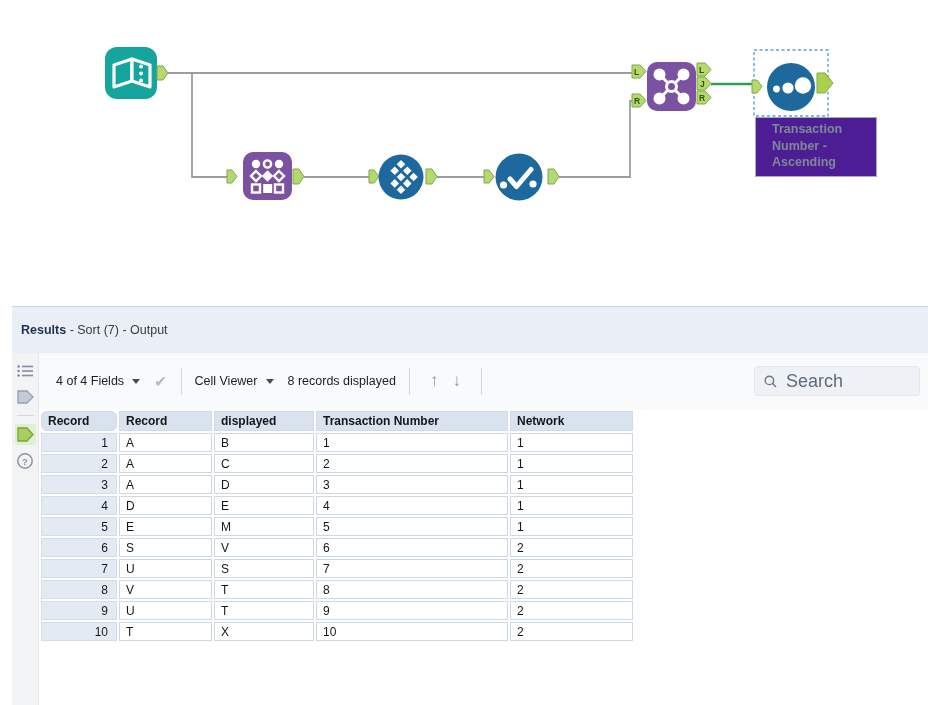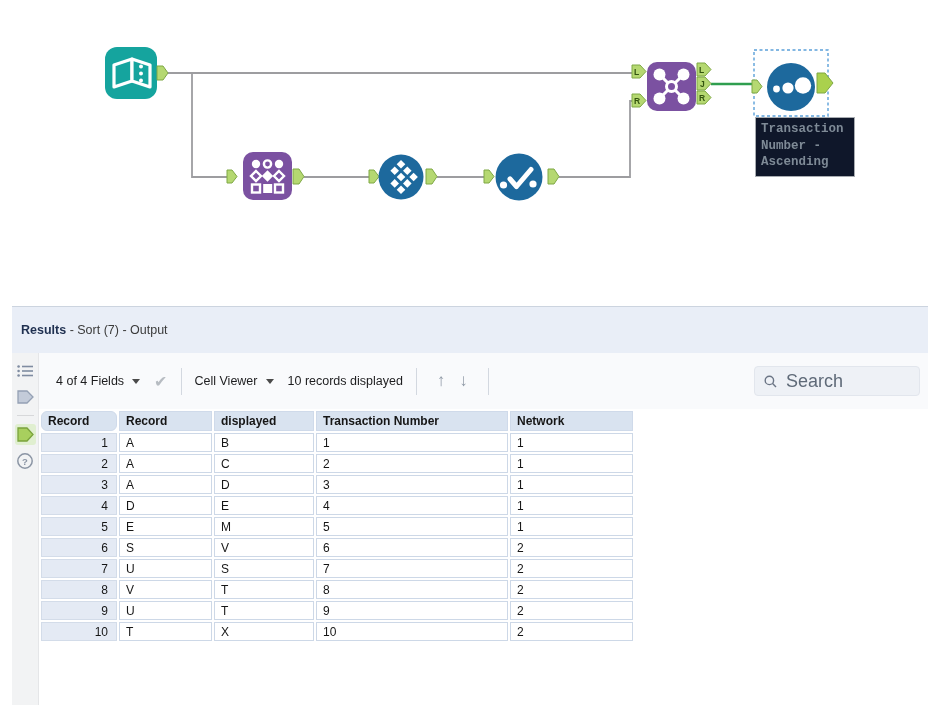--- a/index.html
+++ b/index.html
@@ -5,22 +5,22 @@
   html,body{margin:0;padding:0;}
   body{
     width:928px;height:705px;position:relative;background:#ffffff;
     font-family:"Liberation Sans",sans-serif;overflow:hidden;
     -webkit-font-smoothing:antialiased;
   }
   
   .canvas{position:absolute;left:0;top:0;width:928px;height:306px;}
   .tooltip{
     position:absolute;left:755px;top:117px;width:88px;min-height:52px;
-    background:#0f172a;border:1px solid #a8acb1;padding:3px 5px;
-    font-size:12.5px;font-weight:bold;color:#7e8a96;line-height:16.5px;font-family:Liberation Mono, monospace;
+    background:#4c1d95;border:1px solid #a8acb1;padding:3px 16px;
+    font-size:12.5px;font-weight:bold;color:#7e8a96;line-height:16.5px;
   }
   
   .results-panel{position:absolute;left:12px;top:306px;width:928px;height:399px;
     border-top:1px solid #ccd4df;box-sizing:border-box;background:#fff;}
   .results-header{height:46px;background:#e9eef7;display:flex;align-items:center;
     padding-left:9px;font-size:12.5px;color:#3a3a3a;}
   .results-header .title{font-weight:bold;color:#1f3050;white-space:pre;}
   .results-header .context{white-space:pre;}
   .results-body{display:flex;height:352px;}
   .side-rail{width:27px;background:#f2f3f4;border-right:1px solid #e5e6e8;
@@ -220,21 +220,21 @@
         <div class="tb-item">
           <span>4 of 4 Fields</span>
           <span class="caret"></span>
         </div>
         <span class="tb-check">✔</span>
         <div class="tb-sep"></div>
         <div class="tb-item">
           <span>Cell Viewer</span>
           <span class="caret"></span>
         </div>
-        <span style="margin-left:14px;">10 records displayed</span>
+        <span style="margin-left:14px;">8 records displayed</span>
         <div class="tb-sep"></div>
         <span class="tb-arrow">↑</span>
         <span class="tb-arrow">↓</span>
         <div class="tb-sep"></div>
         <div class="search-box">
           <svg width="13" height="13" viewBox="0 0 13 13">
             <circle cx="5.4" cy="5.4" r="4.2" fill="none" stroke="#6b7585" stroke-width="1.4"></circle>
             <line x1="8.6" y1="8.6" x2="12" y2="12" stroke="#6b7585" stroke-width="1.4"></line>
           </svg>
           <input type="text" placeholder="Search" style="">

